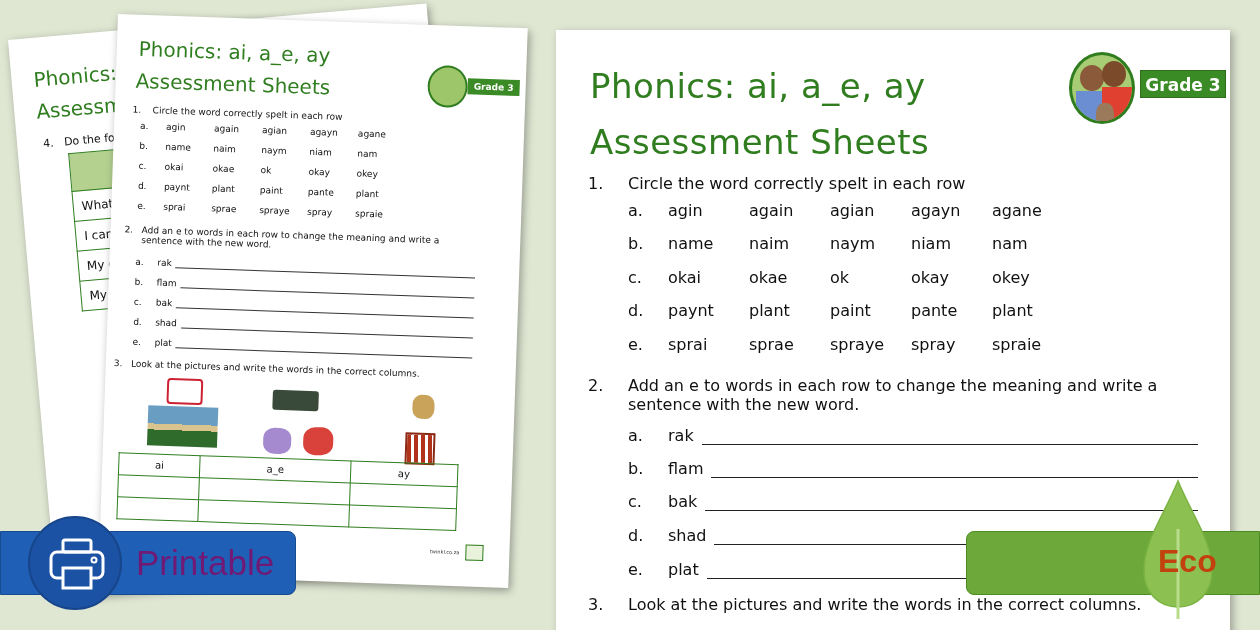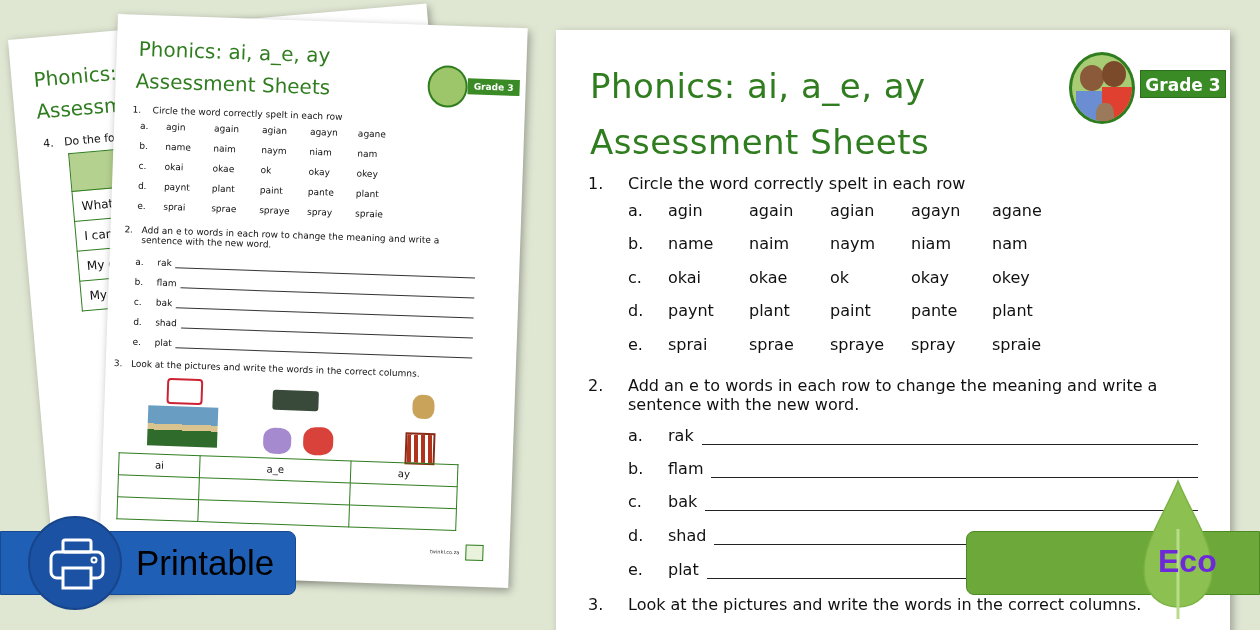--- a/index.html
+++ b/index.html
@@ -57,28 +57,28 @@
   .word-row .w { width:81px; }
   .line-row { position:absolute; left:72px; font-size:16px; display:flex; align-items:flex-end; width:570px; }
   .line-row .lbl { width:40px; }
   .line-row .w { margin-right:8px; }
   .line-row .ln { flex:1; border-bottom:1.3px solid #222; height:14px; }
 
   
   .printable { position:absolute; left:0; top:531px; width:296px; height:64px; }
   .printable .bar { position:absolute; left:0; top:0; width:296px; height:64px; background:#1f5fb5; border-radius:0 8px 8px 0; border:1px solid #174a90; }
   .printable .circle { position:absolute; left:28px; top:-15px; width:94px; height:94px; border-radius:50%; background:#1c52a3; border:2px solid #17458c; }
-  .printable .label { position:absolute; left:136px; top:12px; color:#000000; font-family:"Liberation Sans", sans-serif; font-size:35px; }
+  .printable .label { position:absolute; left:136px; top:12px; color:#701a75; font-family:"Liberation Sans", sans-serif; font-size:35px; }
   .printer-icon { position:absolute; left:17px; top:18px; width:60px; height:60px; }
 
   .eco { position:absolute; left:966px; top:531px; width:294px; height:64px; }
   .eco .bar { position:absolute; left:0; top:0; width:294px; height:64px; background:#6ca83a; border-radius:8px 0 0 8px; border:1px solid #4d8a22; }
   .eco .label { position:absolute; left:12px; top:10px; color:#fff; font-family:"Liberation Sans", sans-serif; font-size:34px; }
   .eco .leaf { position:absolute; left:176px; top:-52px; width:72px; height:140px; }
-  .eco .eco-text { position:absolute; left:192px; top:12px; color:#6d28d9; font-family:"Liberation Sans", sans-serif; font-weight:bold; font-size:32px; }
+  .eco .eco-text { position:absolute; left:192px; top:12px; color:#c2410c; font-family:"Liberation Sans", sans-serif; font-weight:bold; font-size:32px; }
 </style>
 </head>
 <body>
 
 <div class="sheet back-sheet">
   <div class="t1">Phonics: ai</div>
   <div class="t2">Assessme</div>
   <div class="q4">
     <span>4.</span>
     &nbsp;&nbsp;<span>Do the follow</span>

